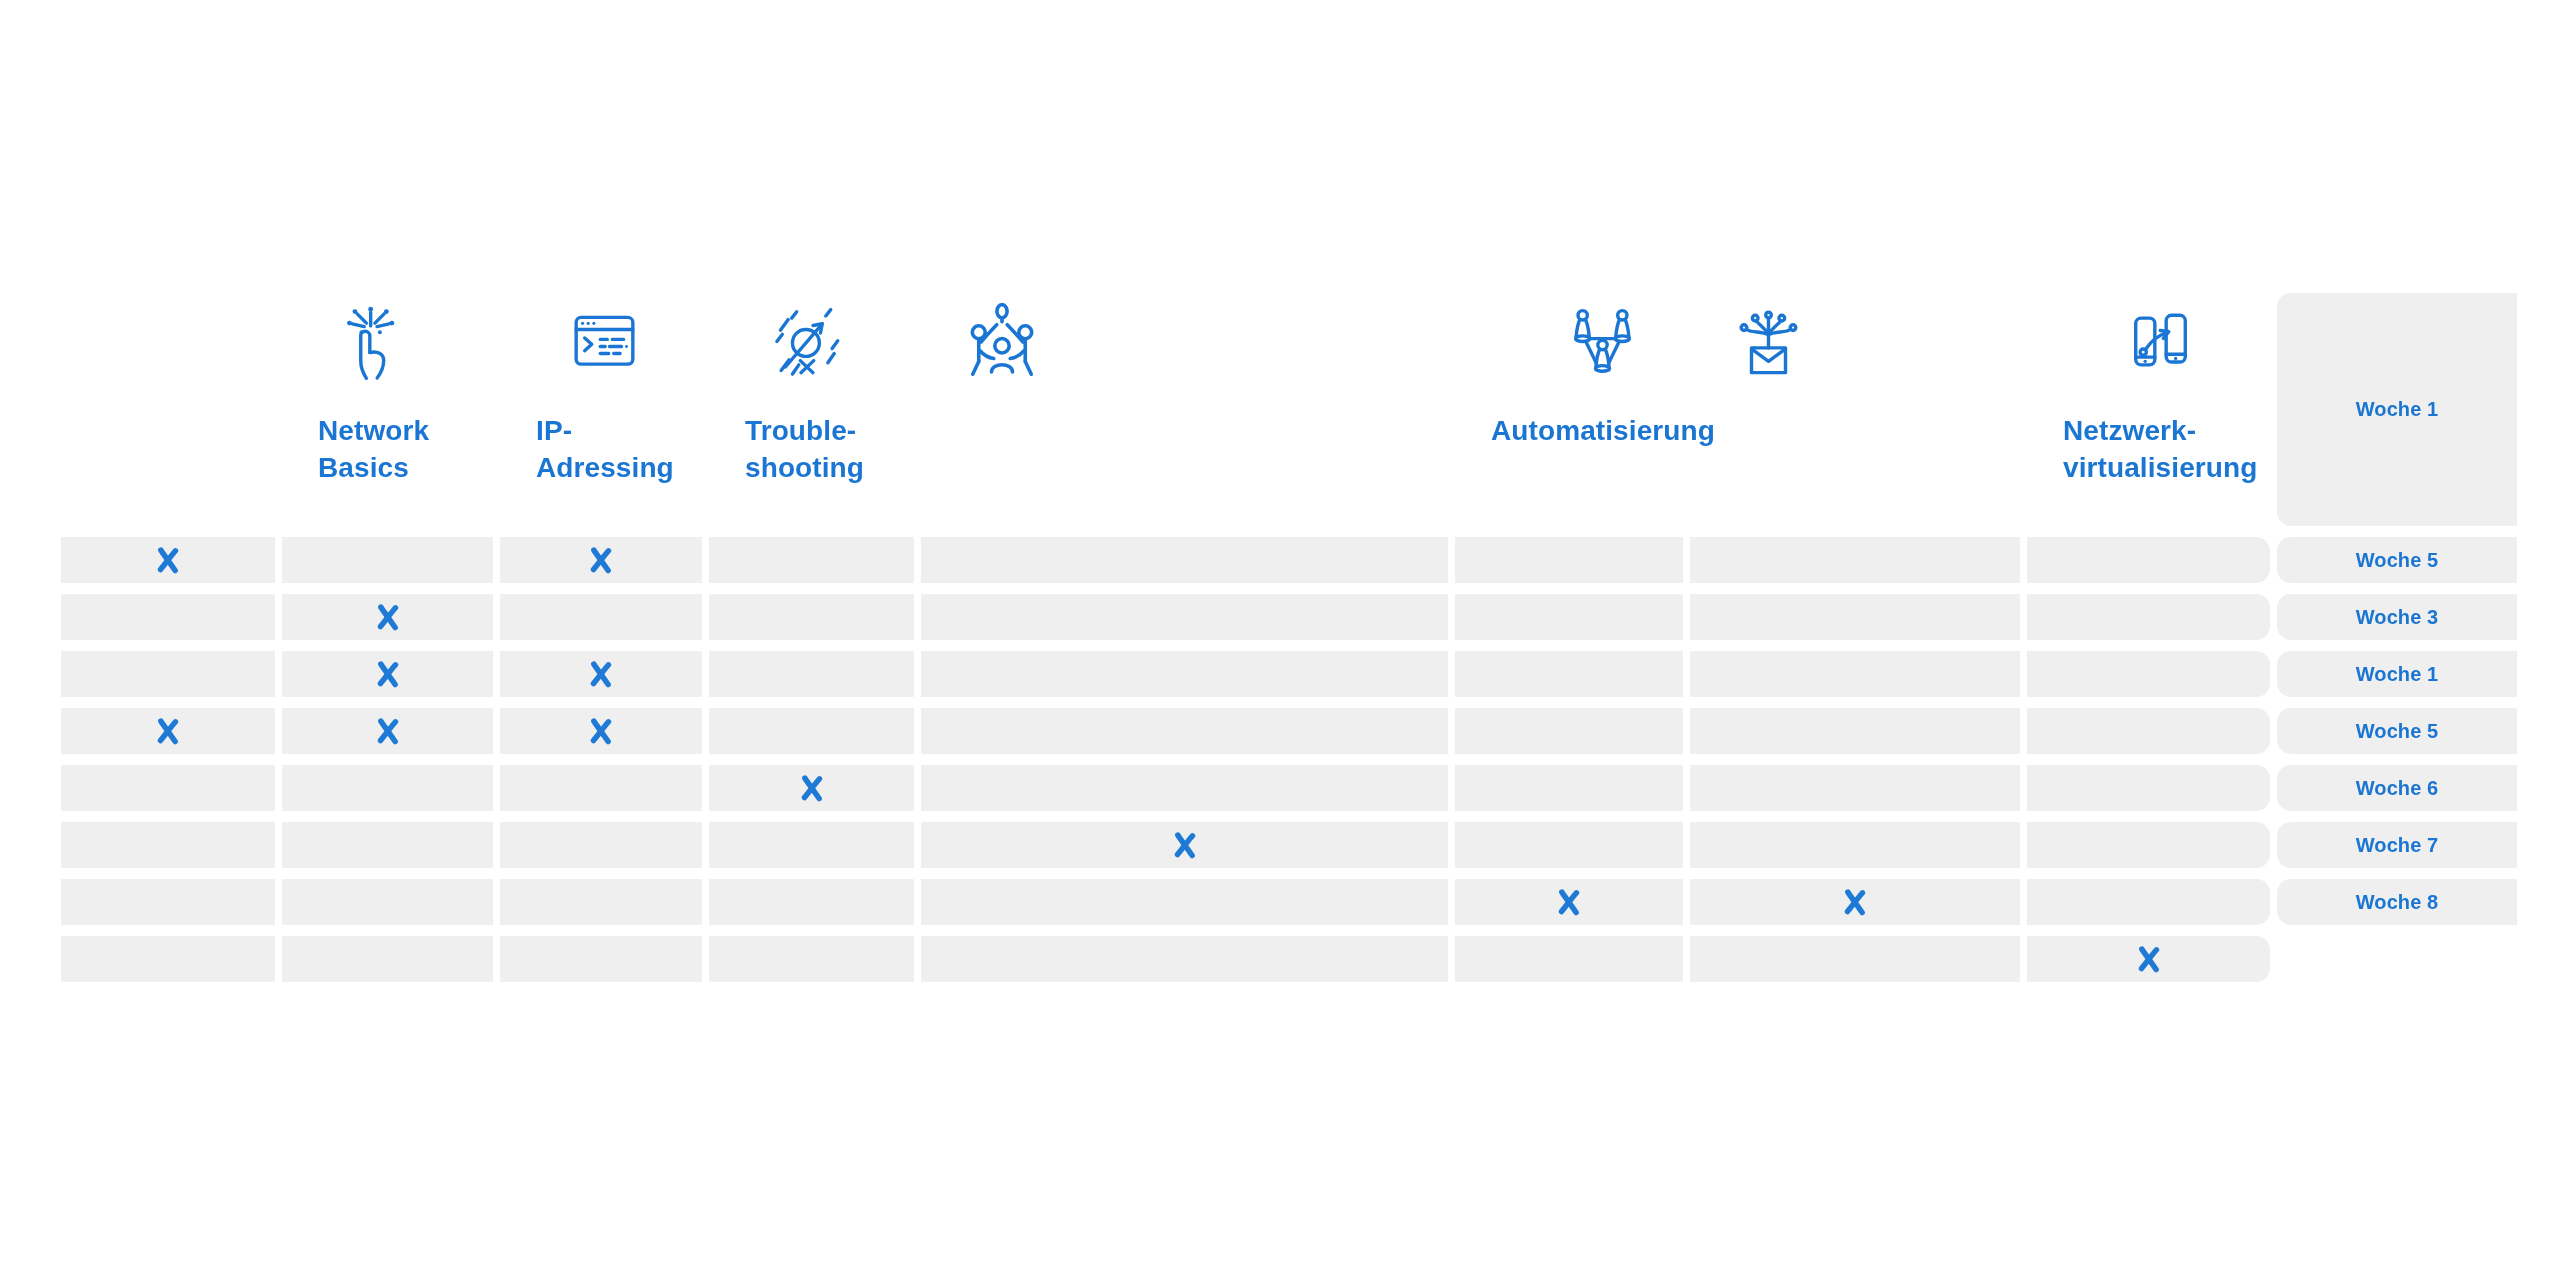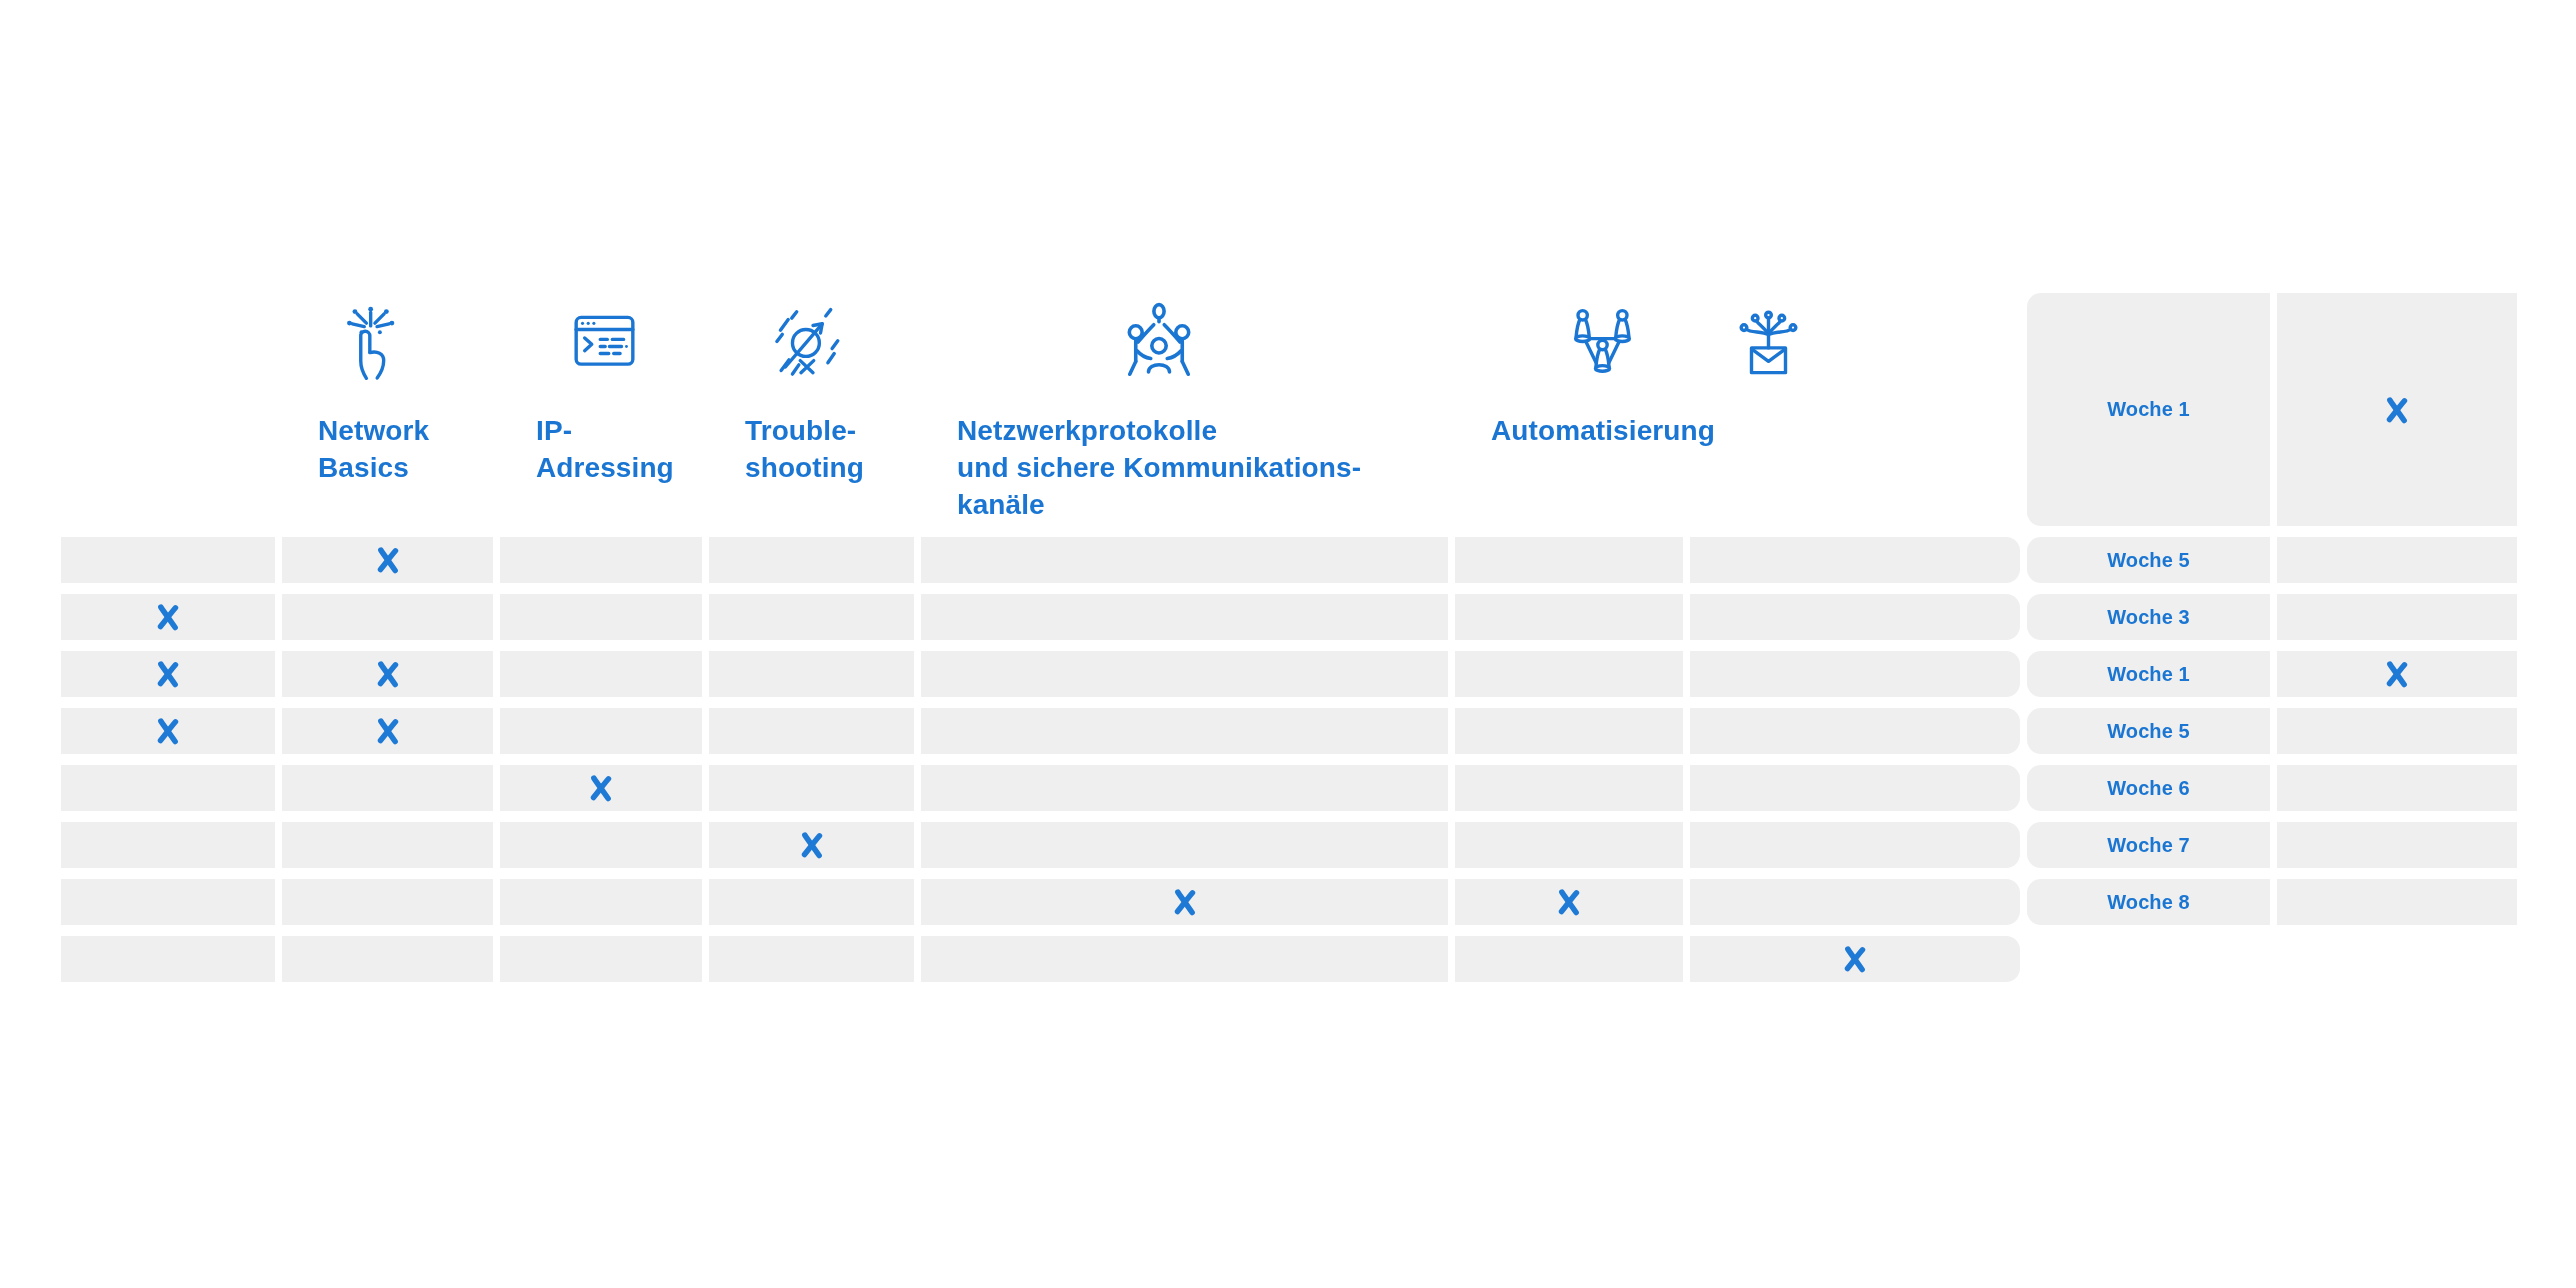--- a/index.html
+++ b/index.html
@@ -138,25 +138,20 @@
             <path d="M14.5 43 L10.5 51.5"></path>
             <path d="M16 30 C19.5 26 23.5 21.5 26.5 18.5"></path>
             <path d="M15.5 36 c3 3.5 5.5 4.5 9 5"></path>
             <circle cx="45.5" cy="23.5" r="4.3"></circle>
             <path d="M45.5 28 V43"></path>
             <path d="M45.5 43 L49.5 51.5"></path>
             <path d="M44 30 C40.5 26 36.5 21.5 33.5 18.5"></path>
             <path d="M44.5 36 c-3 3.5 -5.5 4.5 -9 5"></path>
           </svg>
         </div>
-        <div class="hlabel">
-          <div class="hline">Netzwerkprotokolle</div>
-          <div class="hline">und sichere Kommunikations-</div>
-          <div class="hline">kanäle</div>
-        </div>
       </div>
     </div>
 
 
     <div class="hcell">
       <div class="hwrap">
         <div class="icon-box">
           <svg width="85" height="85" viewBox="0 0 60 60" fill="none" stroke="currentColor" stroke-width="2.4" stroke-linecap="round" stroke-linejoin="round">
             <circle cx="16" cy="11.5" r="3.3"></circle>
             <path d="M14 14.5 c-1.8 4 -2.3 8.5 -2.6 12 M18 14.5 c1.8 4 2.3 8.5 2.6 12"></path>
@@ -193,20 +188,41 @@
               <circle cx="39.4" cy="13.5" r="2"></circle>
             <path d="M30 25 C25 23 17 23.5 14.5 21.5"></path>
               <circle cx="12.7" cy="20.2" r="2"></circle>
             <path d="M30 25 C35 23 43 23.5 45.5 21.5"></path>
               <circle cx="47.3" cy="20.2" r="2"></circle>
           </svg>
         </div>
       </div>
     </div>
 
+    <div class="hcell">
+      <div class="hwrap">
+        <div class="icon-box">
+          <svg width="85" height="85" viewBox="0 0 60 60" fill="none" stroke="currentColor" stroke-width="2.4" stroke-linecap="round" stroke-linejoin="round">
+            <rect x="12.5" y="13.5" width="13.5" height="33" rx="3.8"></rect>
+            <path d="M12.5 41 H26"></path>
+            <circle cx="19.2" cy="44" r="1.2" fill="currentColor" stroke="none"></circle>
+            <rect x="34" y="11.5" width="13.5" height="33" rx="3.8"></rect>
+            <path d="M34 39 H47.5"></path>
+            <circle cx="40.7" cy="42" r="1.2" fill="currentColor" stroke="none"></circle>
+            <circle cx="17.8" cy="37.5" r="2.2"></circle>
+            <path d="M19.5 35.5 C24 29 27.5 26.5 33.5 24"></path>
+            <path d="M35.8 23 l-6 -0.8 M35.8 23 l-3.8 4.8"></path>
+          </svg>
+        </div>
+        <div class="hlabel">
+          <div class="hline">Netzwerk-</div>
+          <div class="hline">virtualisierung</div>
+        </div>
+      </div>
+    </div>
 
     <div class="grid-row">
       <div class="rowlabel">Woche 1</div>
     <div class="cell">
   <svg class="xmark" width="30" height="30" viewBox="0 0 44 44" fill="none" stroke="currentColor" stroke-linecap="round">
     <path d="M11.5 7.5 C16.5 15 26 28 32.5 37.5" stroke-width="8"></path>
     <path d="M33 8.5 C26.5 16 17 28.5 11 36" stroke-width="8"></path>
   </svg>
 </div><div class="cell"></div><div class="cell">
   <svg class="xmark" width="30" height="30" viewBox="0 0 44 44" fill="none" stroke="currentColor" stroke-linecap="round">

